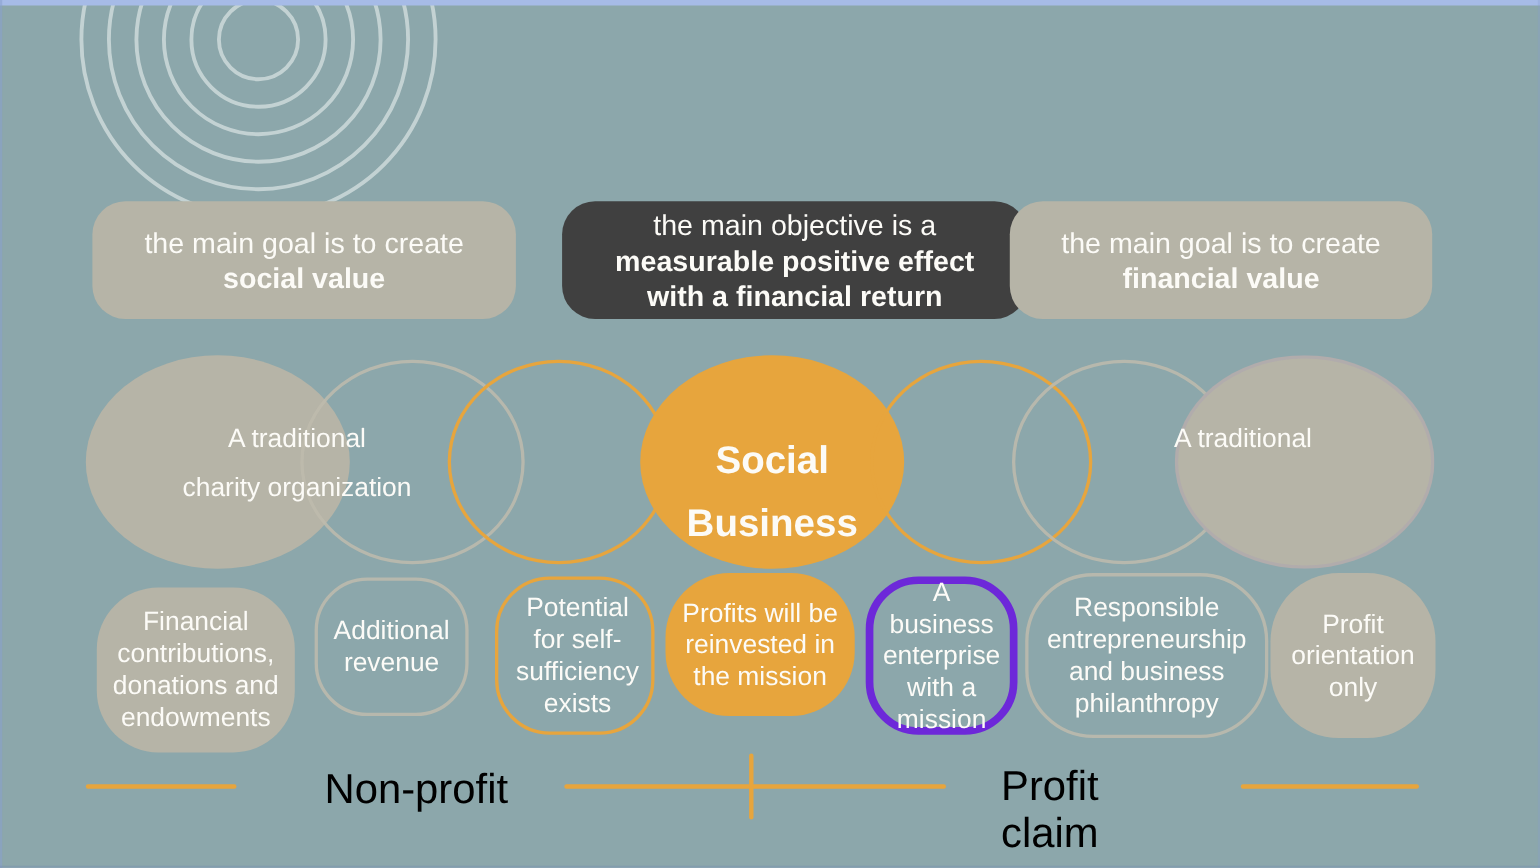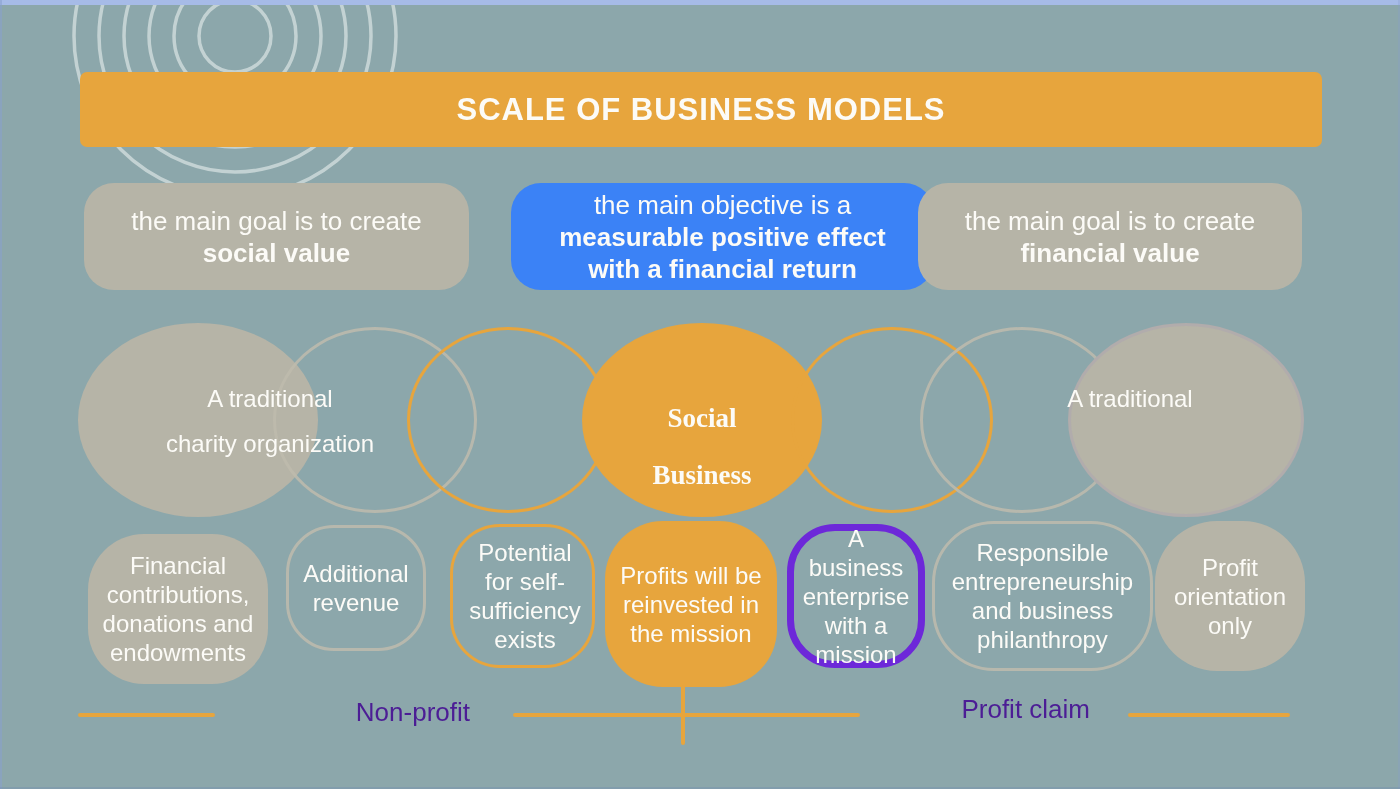--- a/index.html
+++ b/index.html
@@ -23,87 +23,84 @@
   }
   .title-bar span { color:#fcfbf7; font-size:31px; font-weight:bold; letter-spacing:1px; }
 
   .desc-box {
     position:absolute; top:183px; height:107px; border-radius:30px; z-index:3;
     display:flex; flex-direction:column; align-items:center; justify-content:center;
     color:#fcfbf7; font-size:26px; line-height:32px; text-align:center;
   }
   .desc-box .b { font-weight:bold; }
   .box1 { left:84px;  width:385px; background:#b6b4a7; }
-  .box2 { left:511px; width:423px; background:#3b82f6; }
+  .box2 { left:511px; width:423px; background:#404040; }
   .box3 { left:918px; width:384px; background:#b6b4a7; }
 
   .ellipse { position:absolute; border-radius:50%; z-index:2; box-sizing:border-box; }
   .fill-beige  { background:#b6b4a7; }
   .fill-orange { background:#e7a53d; }
   .outline-beige  { border:3px solid rgba(190,187,173,0.85); }
   .outline-orange { border:3px solid #e7a53d; }
   .e1 { left:78px;   top:323px; width:240px; height:194px; }
   .e2 { left:273px;  top:327px; width:204px; height:186px; }
   .e3 { left:407px;  top:327px; width:202px; height:186px; }
   .e4 { left:582px;  top:323px; width:240px; height:194px; }
   .e5 { left:791px;  top:327px; width:202px; height:186px; }
   .e6 { left:920px;  top:327px; width:204px; height:186px; }
   .e7 { left:1068px; top:323px; width:236px; height:194px; border:3px solid rgba(168,158,182,0.35); }
 
   .venn-label {
     position:absolute; z-index:4; color:#fcfbf7; text-align:center;
     font-size:24px; line-height:45px;
   }
   .vl-left   { left:130px; top:376px; width:280px; }
-  .vl-center { left:592px; top:390px; width:220px; font-size:27px; font-weight:bold; line-height:57px;font-family:Liberation Serif, serif; }
+  .vl-center { left:592px; top:390px; width:220px; font-size:35px; font-weight:bold; line-height:57px; }
   .vl-right  { left:985px; top:376px; width:290px; }
 
   .spec {
     position:absolute; z-index:3; box-sizing:border-box;
     display:flex; align-items:center; justify-content:center;
     text-align:center; color:#fcfbf7; font-size:24px; line-height:29px;
     padding:0 6px;
   }
   .s1 { left:88px;   top:534px; width:180px; height:150px; border-radius:56px; background:#b6b4a7; }
   .s2 { left:286px;  top:525px; width:140px; height:126px; border-radius:48px; border:3px solid rgba(190,187,173,0.85); }
   .s3 { left:450px;  top:524px; width:145px; height:144px; border-radius:50px; border:3px solid #e7a53d;padding-left:11px; }
-  .s4 { left:605px;  top:521px; width:172px; height:166px; border-radius:58px; background:#e7a53d; }
+  .s4 { left:605px;  top:521px; width:172px; height:130px; border-radius:58px; background:#e7a53d; }
   .s5 { left:787px;  top:524px; width:138px; height:144px; border-radius:48px; border:7px solid #6d28d9; }
   .s6 { left:932px;  top:521px; width:221px; height:150px; border-radius:62px; border:3px solid rgba(190,187,173,0.85); }
   .s7 { left:1155px; top:521px; width:150px; height:150px; border-radius:62px; background:#b6b4a7; }
 
   .h-line { position:absolute; height:4px; background:#e7a53d; border-radius:2px; z-index:3; }
   .hl1 { left:78px;   top:713px; width:137px; }
   .hl2 { left:513px;  top:713px; width:347px; }
   .hl3 { left:1128px; top:713px; width:162px; }
   .v-line { position:absolute; left:681px; top:685px; width:4px; height:60px; background:#e7a53d; border-radius:2px; z-index:3; }
 
-  .axis-label { position:absolute; z-index:4; color:#4c1d95; font-size:26px; text-align:right; }
+  .axis-label { position:absolute; z-index:4; color:#000000; font-size:38px; text-align:left; }
   .al-left  { left:295px; top:697px; width:175px; }
   .al-right { left:910px; top:694px; width:180px; }
 </style>
 </head>
 <body>
 
 <div class="canvas">
 
   <svg class="decor" width="1400" height="789" viewBox="0 0 1400 789">
     <g fill="none" stroke="rgba(240,246,244,0.55)" stroke-width="3.5">
       <circle cx="235" cy="36" r="36"></circle>
       <circle cx="235" cy="36" r="61"></circle>
       <circle cx="235" cy="36" r="86"></circle>
       <circle cx="235" cy="36" r="111"></circle>
       <circle cx="235" cy="36" r="136"></circle>
       <circle cx="235" cy="36" r="161"></circle>
     </g>
   </svg>
 
-  <div class="title-bar">
-    <span>SCALE OF BUSINESS MODELS</span>
-  </div>
 
   <div class="desc-box box1">
     <div>the main goal is to create</div>
     <div class="b">social value</div>
   </div>
   <div class="desc-box box2">
     <div>the main objective is a</div>
     <div class="b">measurable positive effect</div>
     <div class="b">with a financial return</div>
   </div>

